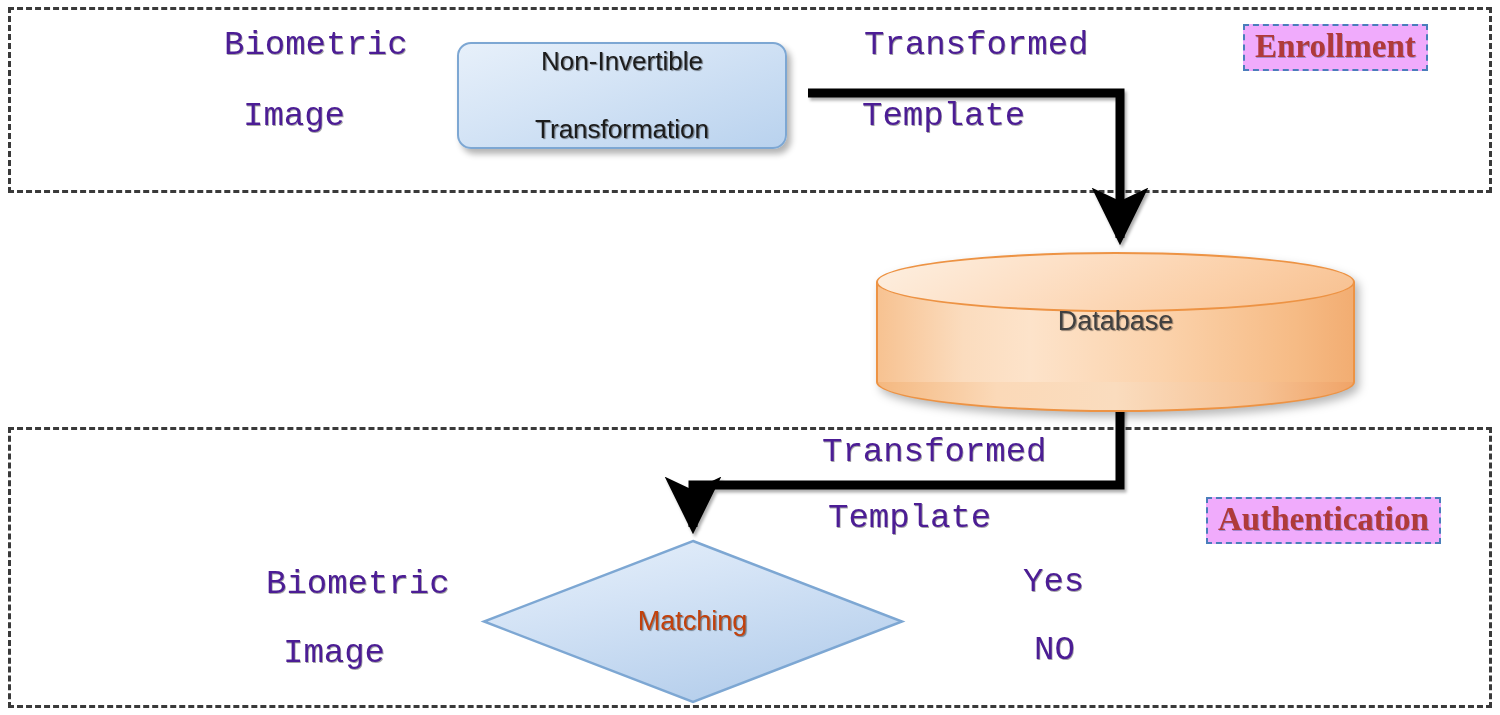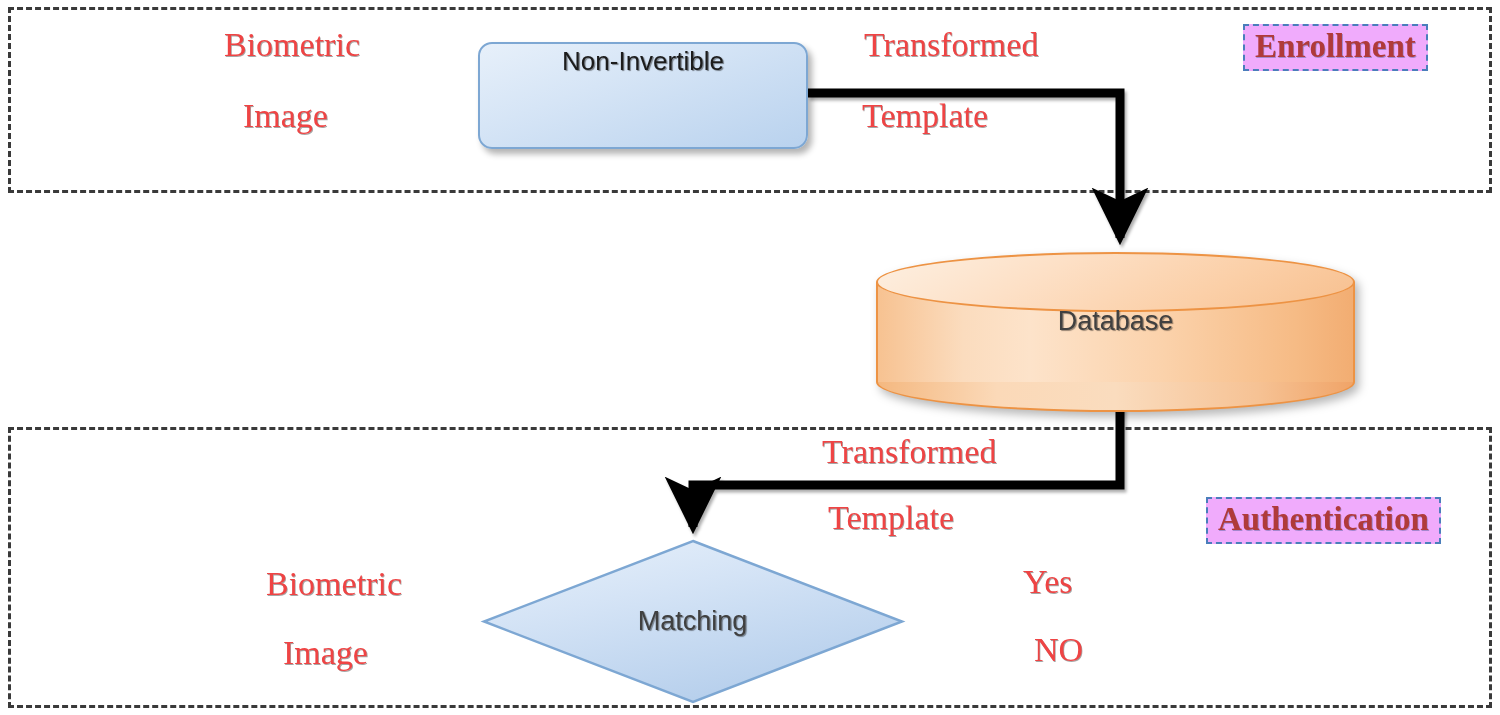--- a/index.html
+++ b/index.html
@@ -60,21 +60,21 @@
     top: 24px;
   }
   #authentication-badge {
     left: 1206px;
     top: 497px;
   }
 
   
   #transform-box {
     position: absolute;
-    left: 478px;
+    left: 457px;
     top: 42px;
     width: 330px;
     height: 107px;
     border: 2px solid #7da7d3;
     border-radius: 14px;
     background: linear-gradient(160deg, #e7f0fa 0%, #d6e5f6 38%, #b9d2ee 100%);
     box-shadow: 4px 5px 6px rgba(0,0,0,0.30);
     display: flex;
     flex-direction: column;
     align-items: center;
@@ -162,40 +162,40 @@
     overflow: visible;
   }
   #matching-label {
     position: absolute;
     left: 0;
     top: 66px;
     width: 421px;
     text-align: center;
     font-family: "Liberation Sans", sans-serif;
     font-size: 27px;
-    color: #404040;
+    color: #c2410c;
     text-shadow: 1.2px 1.2px 1px rgba(0,0,0,0.42);
   }
 
   
   #connectors {
     position: absolute;
     left: 0;
     top: 0;
     width: 1500px;
     height: 715px;
     pointer-events: none;
   }
 
   
   .edge-label {
     position: absolute;
-    font-family: Liberation Serif, serif;
+    font-family: Liberation Mono, monospace;
     font-size: 34px;
-    color: #ef4444;
+    color: #4c1d95;
     white-space: nowrap;
     text-shadow: 0.8px 0.8px 0.6px rgba(0,0,0,0.35);
   }
 
   #lbl-bio-top      { left: 224px;  top: 26px;  }
   #lbl-img-top      { left: 243px;  top: 97px;  }
   #lbl-trans-top    { left: 864px;  top: 26px;  }
   #lbl-templ-top    { left: 862px;  top: 97px;  }
   #lbl-trans-bottom { left: 822px;  top: 433px; }
   #lbl-templ-bottom { left: 828px;  top: 499px; }
@@ -242,20 +242,21 @@
       <line x1="903" y1="621" x2="1152" y2="621" stroke="#000000" stroke-width="9" marker-end="url(#arrowhead)"></line>
     </g>
   </svg>
 
   <div class="phase-badge" id="enrollment-badge">Enrollment</div>
 
   <div class="phase-badge" id="authentication-badge">Authentication</div>
 
   <div id="transform-box">
     <div class="boxline">Non-Invertible</div>
+    <div class="boxline">Transformation</div>
   </div>
 
   <div id="database-cylinder">
     <div class="cyl-bottom"></div>
     <div class="cyl-body"></div>
     <div class="cyl-top"></div>
     <div id="database-label">Database</div>
   </div>
 
   <div id="matching-diamond">

